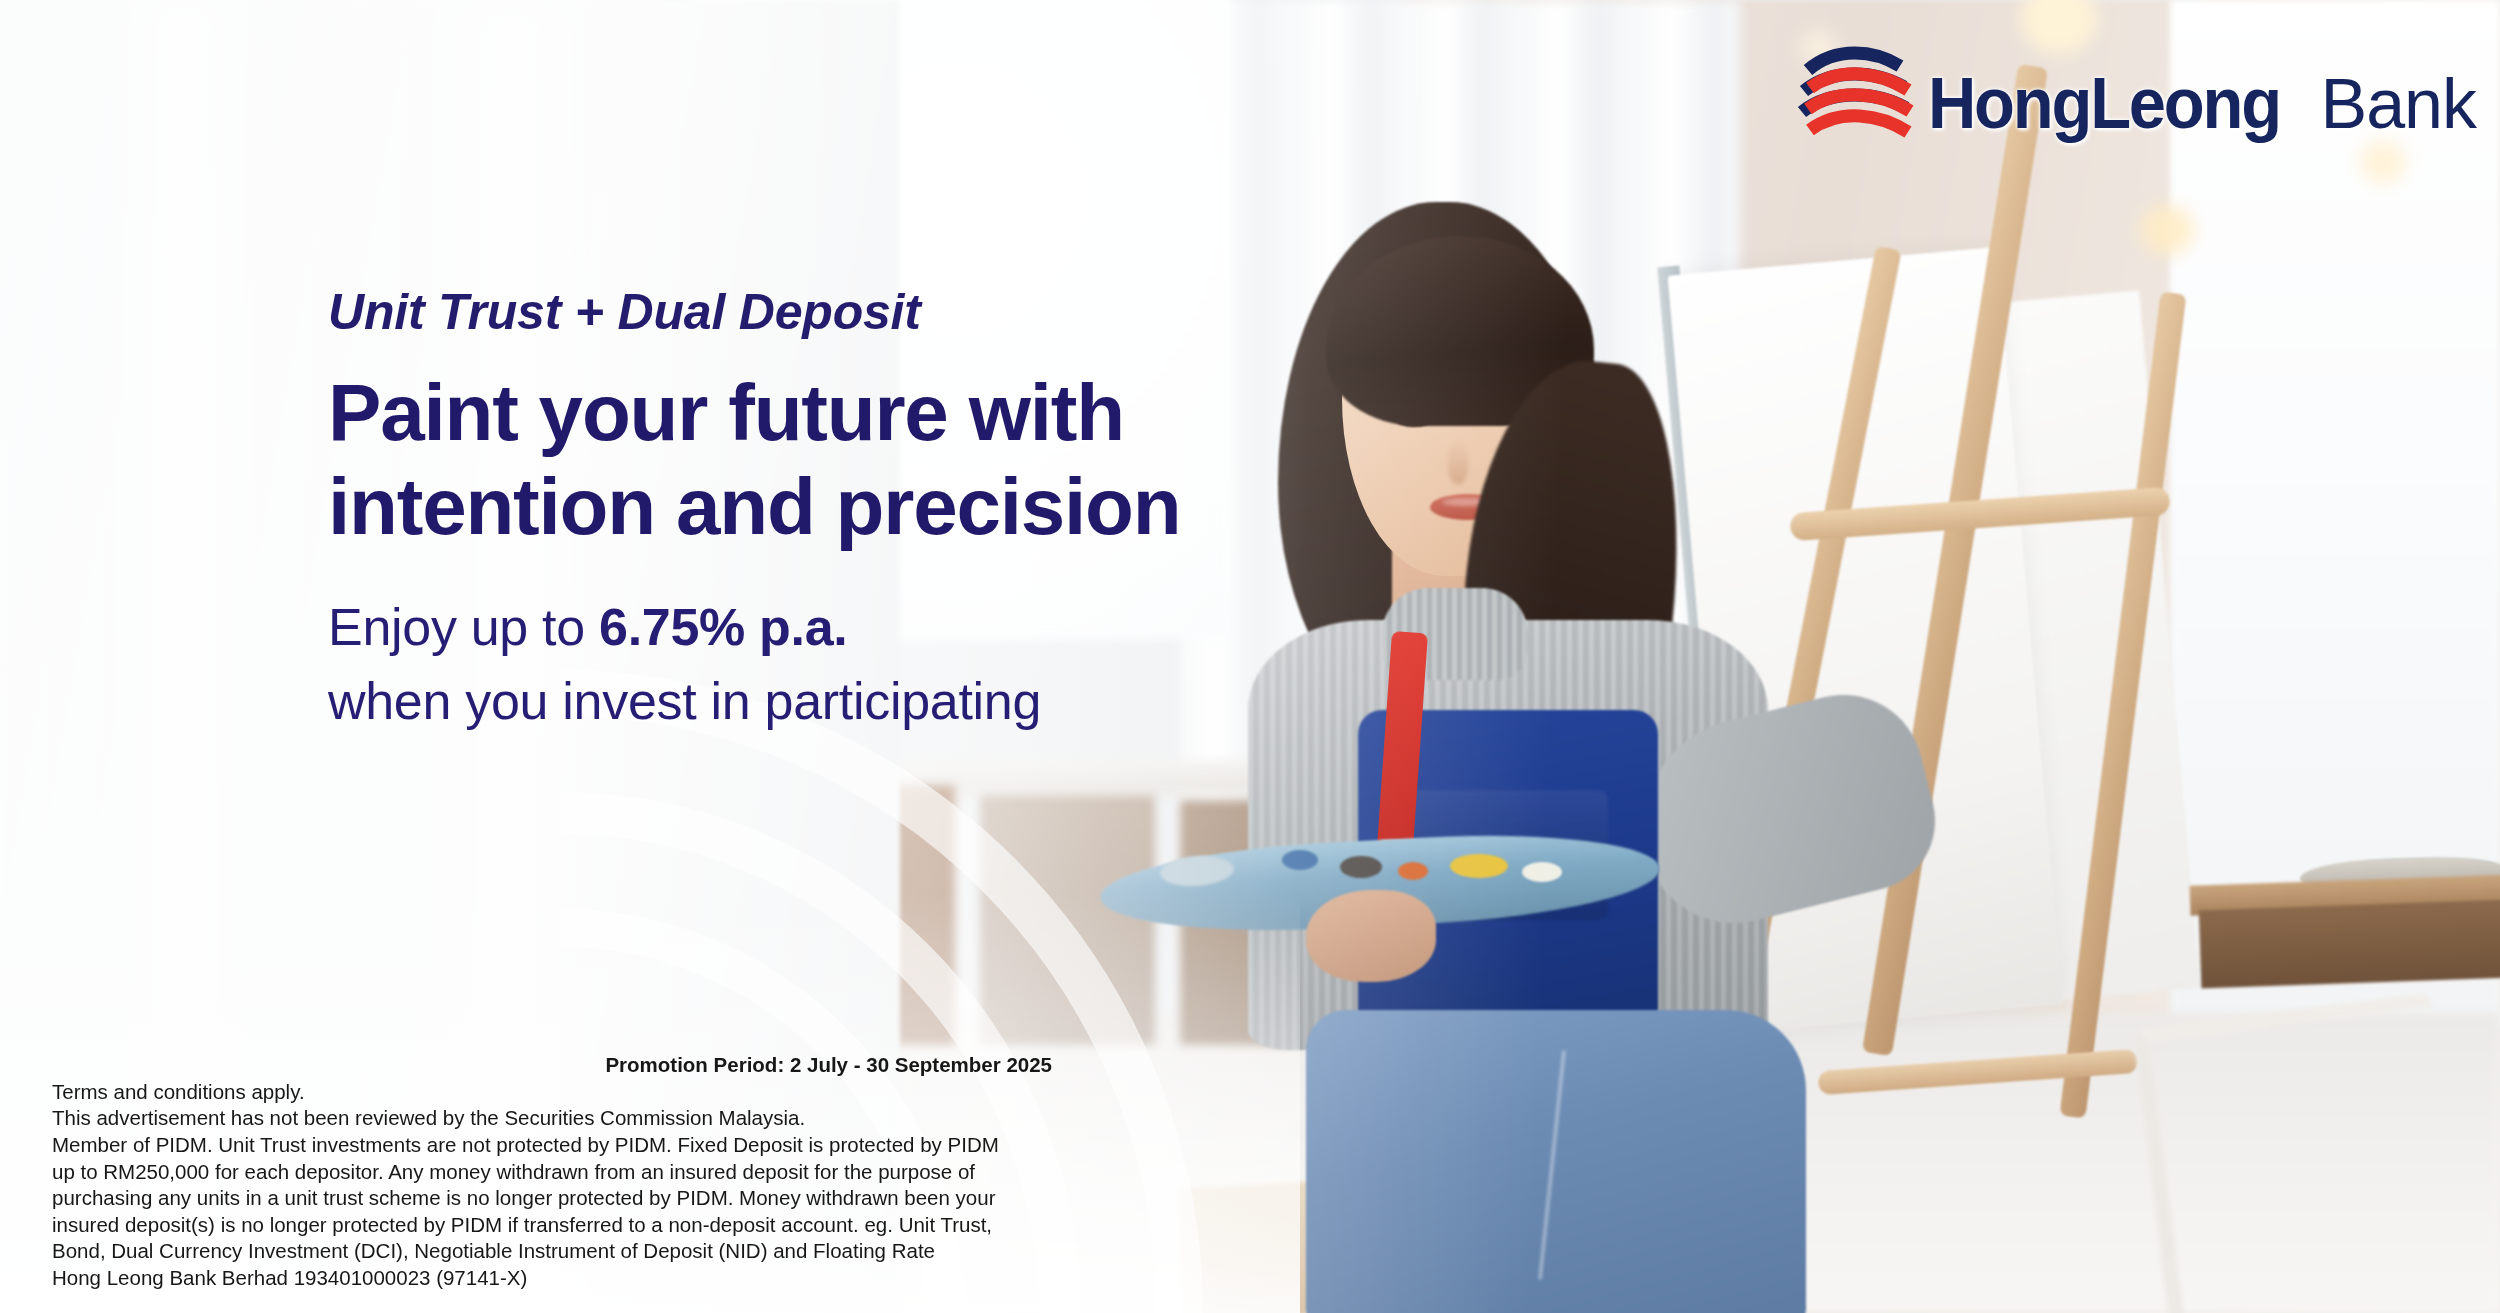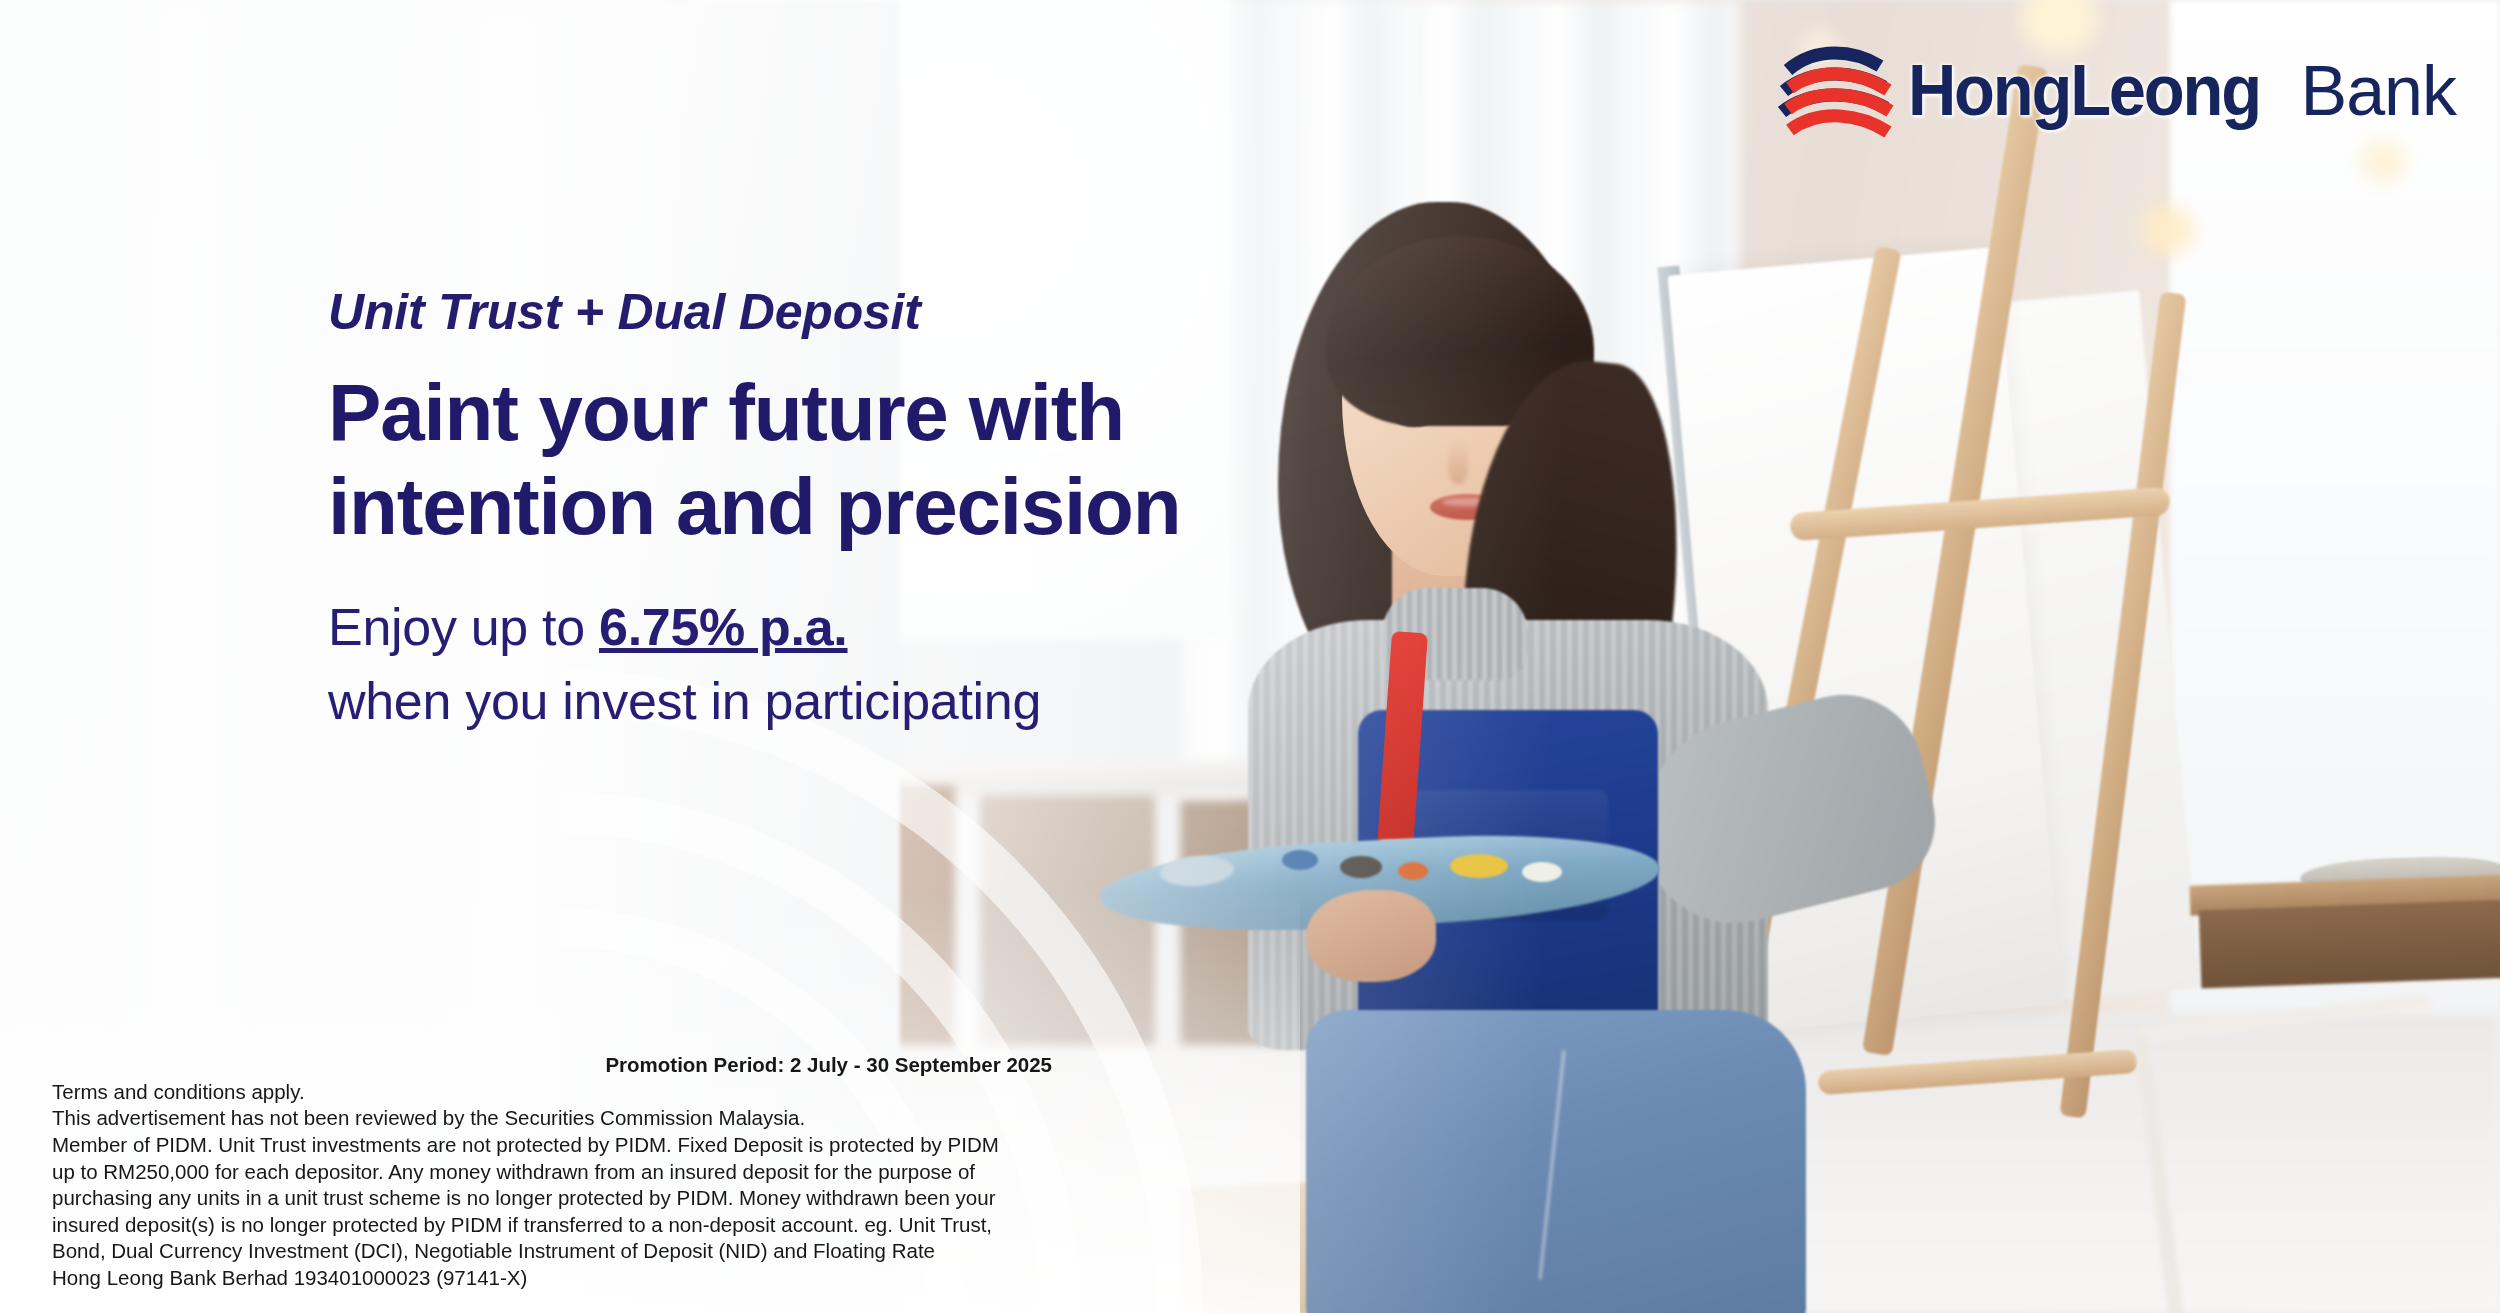--- a/index.html
+++ b/index.html
@@ -318,33 +318,33 @@
   }
   .headline{
     margin-top:26px;
     font-size:80px; font-weight:bold; color:#211a6b;
     line-height:1.18; letter-spacing:-1.2px;
   }
   .subhead{
     margin-top:36px;
     font-size:52px; color:#251e74; line-height:1.42; letter-spacing:-.3px;
   }
-  .subhead b{ font-weight:bold;text-decoration:underline; }
+  .subhead b{ font-weight:bold; }
 
   
   .disclaimer{
     position:absolute; left:52px; top:1052px; width:1000px;
     color:#171717; font-size:20.5px; line-height:1.30;
   }
   .disclaimer .d-bold{ font-weight:bold;text-align:right; }
   .disclaimer p{ margin:0; }
 
   
-  .logo{ position:absolute; right:44px; top:36px; display:flex;
-         align-items:center; gap:14px; }
+  .logo{ position:absolute; right:24px; top:36px; display:flex;
+         align-items:flex-end; gap:14px; }
   .logo-word{ display:flex; align-items:baseline; }
   .logo-hl{
     font-size:72px; font-weight:bold; color:#16255e;
     letter-spacing:-2.4px;
     transform:scaleX(.93); transform-origin:left center;
     text-shadow:0 0 3px #fff, 0 0 6px #fff, 2px 2px 4px rgba(255,255,255,.9);
   }
   .logo-bank{
     font-size:70px; color:#16255e; letter-spacing:-1px; margin-left:14px;
     text-shadow:0 0 3px #fff, 0 0 7px #fff, 2px 2px 4px rgba(255,255,255,.9);

